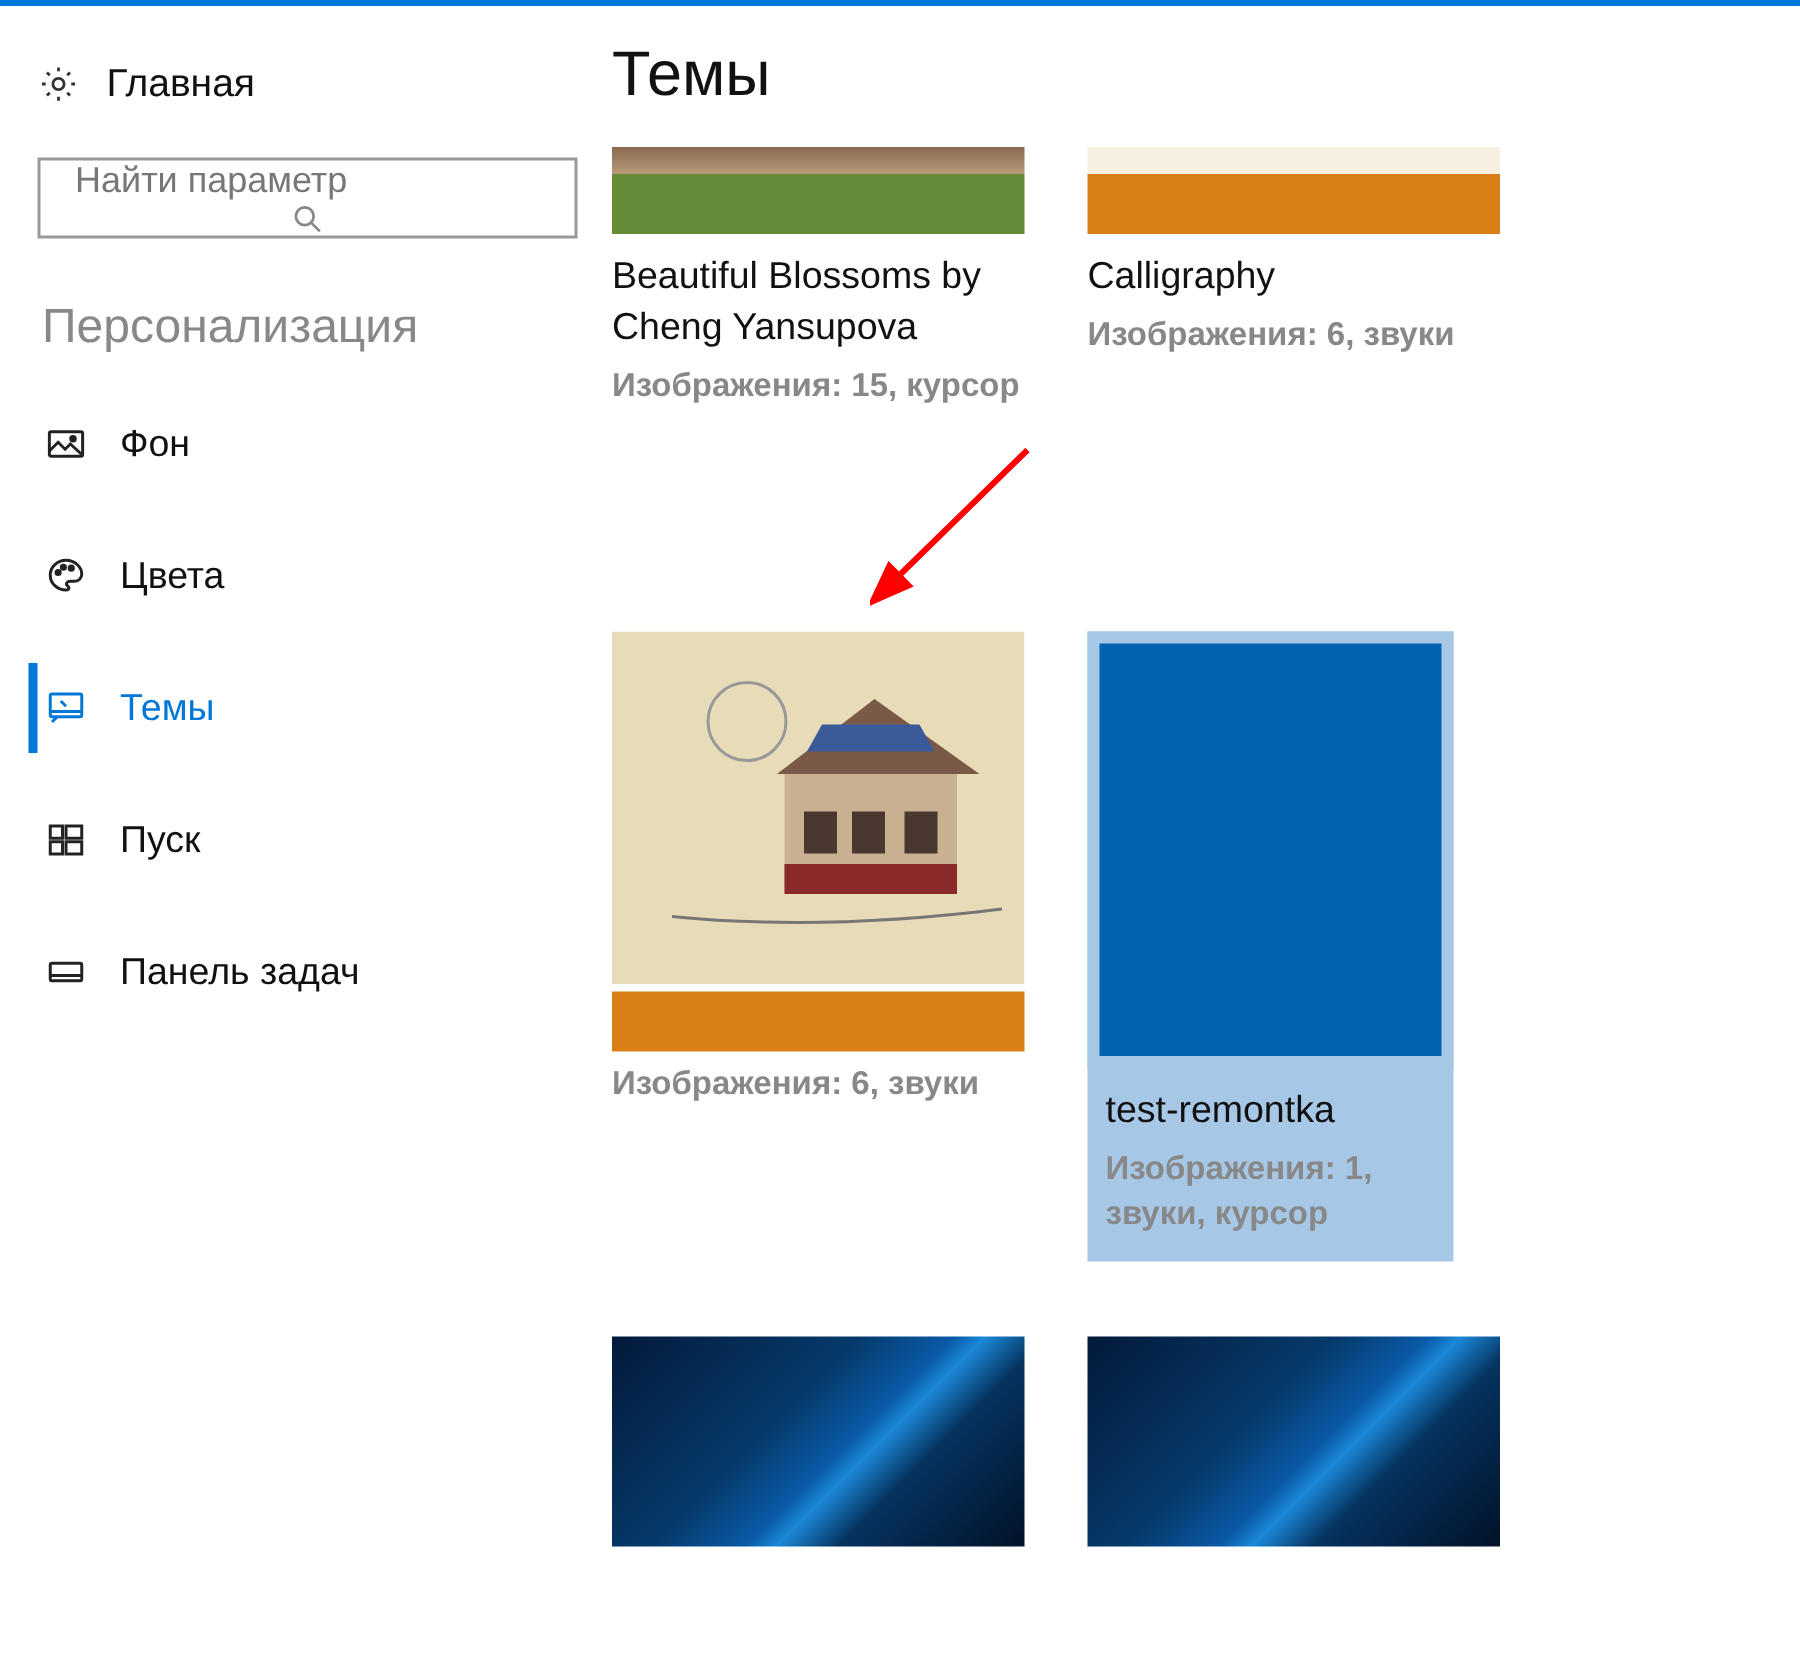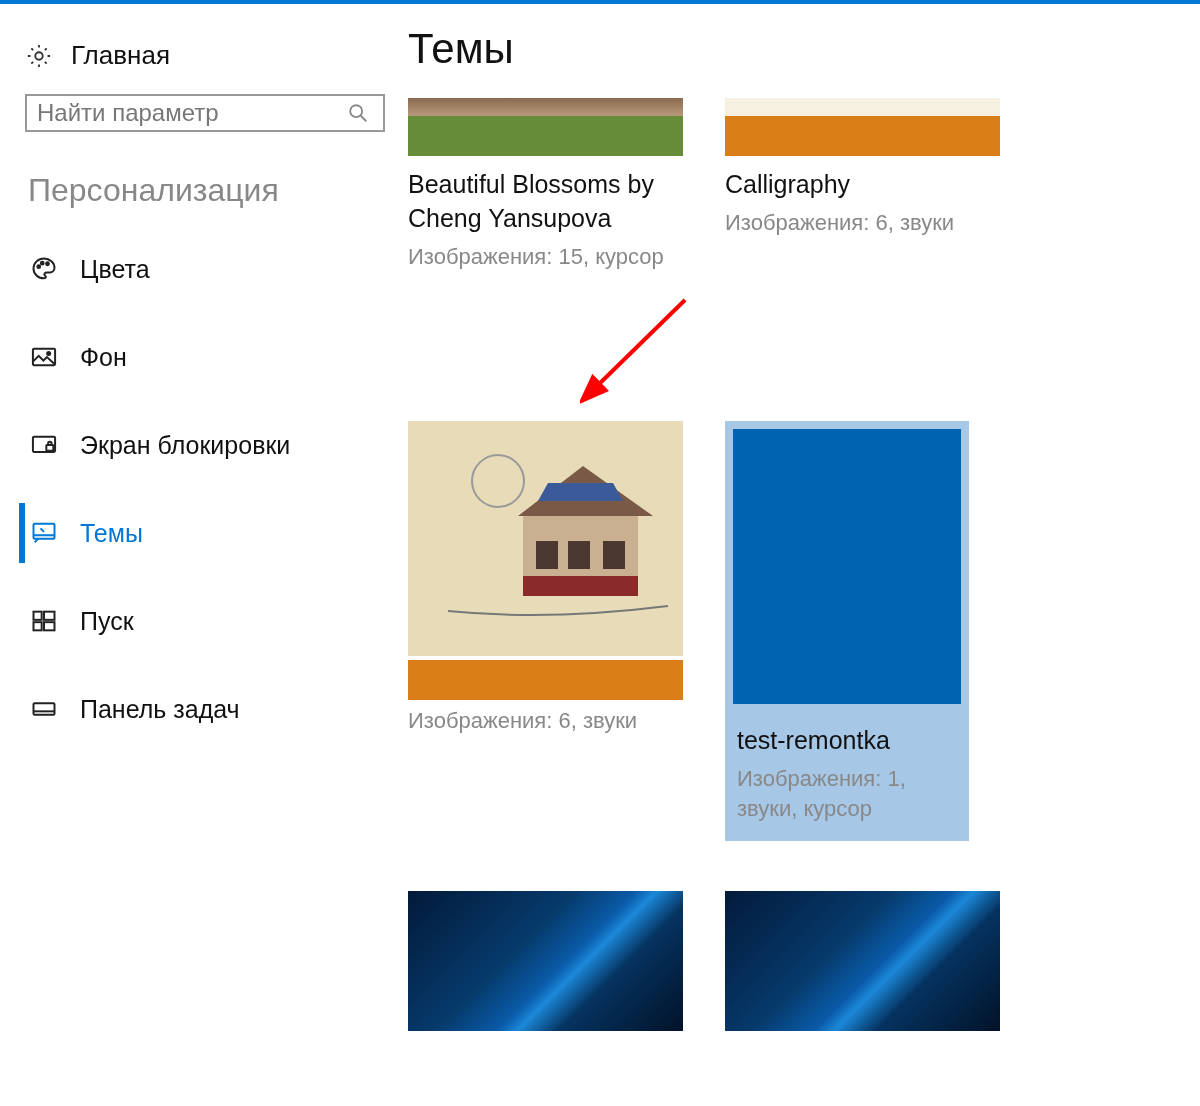--- a/index.html
+++ b/index.html
@@ -24,33 +24,34 @@
     
     .sidebar {
       width: 390px;
       padding-left: 25px;
       padding-right: 10px;
     }
     .home-row {
       display: flex;
       align-items: center;
       gap: 18px;
-      padding: 15px 0 23px 0;
+      padding: 15px 0 34px 0;
     }
     .home-row .icon { width: 28px; height: 28px; color: #333; }
     .home-row .label { font-size: 26px; color: #111; }
     .search-box {
       display: flex;
       align-items: center;
-      justify-content: flex-end;
+      justify-content: space-between;
       border: 2px solid #999;
-      height: 38px;
+      height: 54px;
       padding: 0 14px;
       margin-bottom: 40px;
       width: 360px;
+      flex-direction: column;
     }
     .search-box input {
       border: none;
       outline: none;
       font-size: 24px;
       color: #666;
       flex: 1;
       background: transparent;
     }
     .search-box input::placeholder { color: #777; }
@@ -125,20 +126,21 @@
       font-size: 25px;
       color: #111;
       margin-top: 12px;
       line-height: 1.35;
     }
     .theme-meta {
       font-size: 22px;
       color: #888;
       margin-top: 6px;
       line-height: 1.35;
+      font-weight: bold;
     }
     .theme-card.selected .theme-title,
     .theme-card.selected .theme-meta {
       padding: 0 12px;
     }
     .theme-card.selected .theme-meta { padding-bottom: 18px; }
     
     .arrow {
       position: absolute;
       left: 190px;
@@ -175,50 +177,40 @@
             <line x1="15" y1="15" x2="21" y2="21"></line>
         </svg>
       </span>
     </div>
 
     <div class="section-header">Персонализация</div>
 
     <div class="nav-item">
       <span class="icon">
         <svg viewBox="0 0 24 24" width="28" height="28" fill="none" stroke="currentColor" stroke-width="1.7">
+          <rect x="2.5" y="5" width="19" height="14" rx="1"></rect>
+          <path d="M2.5 16 l5 -5 l4 4 l3 -3 l6.5 6"></path>
+          <circle cx="16" cy="9" r="1.3" fill="currentColor"></circle>
+        </svg>
+      </span>
+      <span class="label">Фон</span>
+    </div>
+
+    <div class="nav-item">
+      <span class="icon">
+        <svg viewBox="0 0 24 24" width="28" height="28" fill="none" stroke="currentColor" stroke-width="1.7">
           <path d="M12 3c-5 0-9 3.8-9 8.5S7 20 12 20c2 0 2-1.5.8-2.5s-.2-2.5 1.7-2.5H17c2.2 0 4-1.8 4-4C21 6.8 17 3 12 3z"></path>
           <circle cx="7.5" cy="10" r="1.2" fill="currentColor"></circle>
           <circle cx="10.5" cy="7" r="1.2" fill="currentColor"></circle>
           <circle cx="15" cy="7.5" r="1.2" fill="currentColor"></circle>
         </svg>
       </span>
       <span class="label">Цвета</span>
     </div>
 
-    <div class="nav-item">
-      <span class="icon">
-        <svg viewBox="0 0 24 24" width="28" height="28" fill="none" stroke="currentColor" stroke-width="1.7">
-          <rect x="2.5" y="5" width="19" height="14" rx="1"></rect>
-          <path d="M2.5 16 l5 -5 l4 4 l3 -3 l6.5 6"></path>
-          <circle cx="16" cy="9" r="1.3" fill="currentColor"></circle>
-        </svg>
-      </span>
-      <span class="label">Фон</span>
-    </div>
-
-    <div class="nav-item">
-      <span class="icon">
-        <svg viewBox="0 0 24 24" width="28" height="28" fill="none" stroke="currentColor" stroke-width="1.7">
-          <rect x="2.5" y="5" width="19" height="13" rx="1"></rect>
-          <rect x="14" y="12" width="6" height="5" rx="0.5"></rect>
-          <path d="M15.5 12v-1.2a1.5 1.5 0 0 1 3 0V12"></path>
-        </svg>
-      </span>
-      <span class="label">Экран блокировки</span>
-    </div>
 
     <div class="nav-item active">
       <span class="icon">
         <svg viewBox="0 0 24 24" width="28" height="28" fill="none" stroke="currentColor" stroke-width="1.7">
           <rect x="3" y="4" width="18" height="13" rx="1"></rect>
           <path d="M3 14h18 M4 20l3-3 M9 8l3 3"></path>
         </svg>
       </span>
       <span class="label">Темы</span>
     </div>

